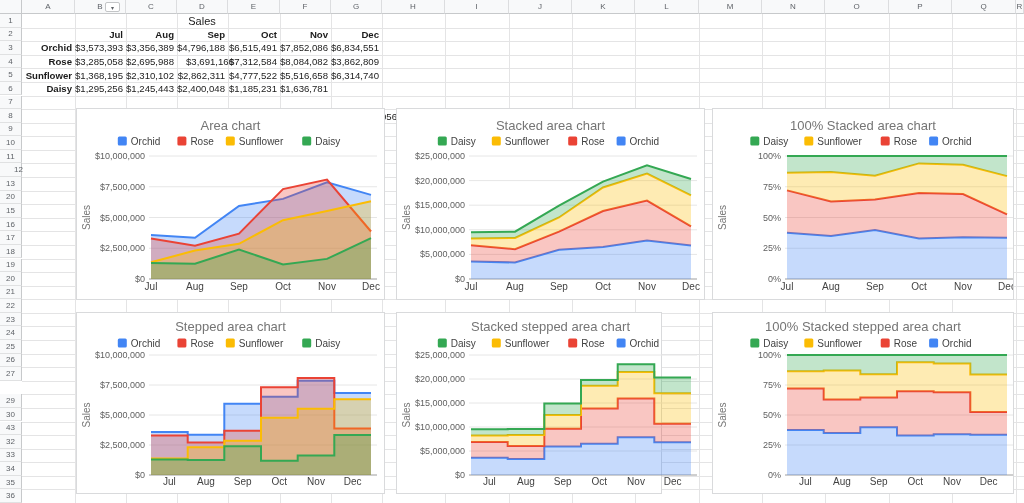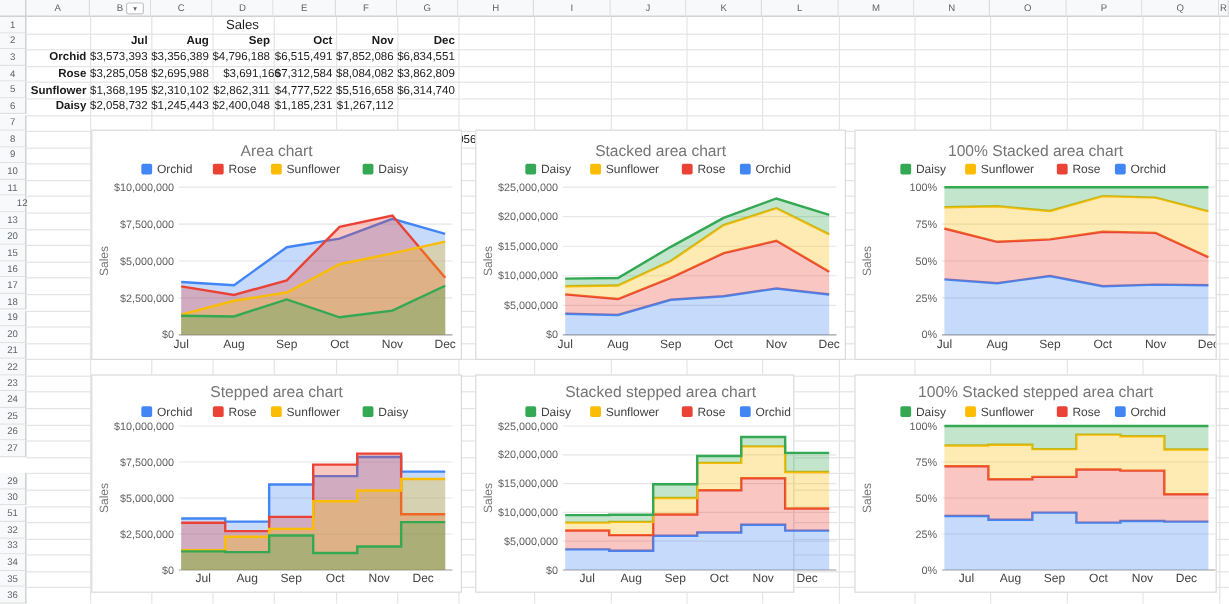--- a/index.html
+++ b/index.html
@@ -79,21 +79,21 @@
       <div class="rowhead" style="top: 285.667px; height: 13.5833px;">21</div>
       <div class="rowhead" style="top: 299.25px; height: 13.5833px;">22</div>
       <div class="rowhead" style="top: 312.833px; height: 13.5833px;">23</div>
       <div class="rowhead" style="top: 326.417px; height: 13.5833px;">24</div>
       <div class="rowhead" style="top: 340px; height: 13.5833px;">25</div>
       <div class="rowhead" style="top: 353.583px; height: 13.5833px;">26</div>
       <div class="rowhead" style="top: 367.167px; height: 13.5833px;">27</div>
       <div class="rowhead" style="top: 395px; height: 13.5833px; text-align: right;">28</div>
       <div class="rowhead" style="top: 394.333px; height: 13.5833px;">29</div>
       <div class="rowhead" style="top: 407.917px; height: 13.5833px;">30</div>
-      <div class="rowhead" style="top: 421.5px; height: 13.5833px;">51</div>
+      <div class="rowhead" style="top: 421.5px; height: 13.5833px;">43</div>
       <div class="rowhead" style="top: 435.083px; height: 13.5833px;">32</div>
       <div class="rowhead" style="top: 448.667px; height: 13.5833px;">33</div>
       <div class="rowhead" style="top: 462.25px; height: 13.5833px;">34</div>
       <div class="rowhead" style="top: 475.833px; height: 13.5833px;">35</div>
       <div class="rowhead" style="top: 489.417px; height: 13.5833px;">36</div>
     </div>
   <div id="gridLines">
       <div class="vline" style="left: 75px;"></div>
       <div class="vline" style="left: 126px;"></div>
       <div class="vline" style="left: 177px;"></div>
@@ -170,25 +170,25 @@
       <div class="cell right" style="left: 280px; width: 51px; top: 54.75px; height: 13.5833px;">$8,084,082</div>
       <div class="cell right" style="left: 331px; width: 51px; top: 54.75px; height: 13.5833px;">$3,862,809</div>
       <div class="cell right bold" style="left: 22px; width: 53px; top: 68.3333px; height: 13.5833px;">Sunflower</div>
       <div class="cell right" style="left: 75px; width: 51px; top: 68.3333px; height: 13.5833px;">$1,368,195</div>
       <div class="cell right" style="left: 126px; width: 51px; top: 68.3333px; height: 13.5833px;">$2,310,102</div>
       <div class="cell right" style="left: 177px; width: 51px; top: 68.3333px; height: 13.5833px;">$2,862,311</div>
       <div class="cell right" style="left: 228px; width: 52px; top: 68.3333px; height: 13.5833px;">$4,777,522</div>
       <div class="cell right" style="left: 280px; width: 51px; top: 68.3333px; height: 13.5833px;">$5,516,658</div>
       <div class="cell right" style="left: 331px; width: 51px; top: 68.3333px; height: 13.5833px;">$6,314,740</div>
       <div class="cell right bold" style="left: 22px; width: 53px; top: 81.9167px; height: 13.5833px;">Daisy</div>
-      <div class="cell right" style="left: 75px; width: 51px; top: 81.9167px; height: 13.5833px;">$2,058,732</div>
+      <div class="cell right" style="left: 75px; width: 51px; top: 81.9167px; height: 13.5833px;">$1,295,256</div>
       <div class="cell right" style="left: 126px; width: 51px; top: 81.9167px; height: 13.5833px;">$1,245,443</div>
       <div class="cell right" style="left: 177px; width: 51px; top: 81.9167px; height: 13.5833px;">$2,400,048</div>
       <div class="cell right" style="left: 228px; width: 52px; top: 81.9167px; height: 13.5833px;">$1,185,231</div>
-      <div class="cell right" style="left: 280px; width: 51px; top: 81.9167px; height: 13.5833px;">$1,267,112</div>
+      <div class="cell right" style="left: 280px; width: 51px; top: 81.9167px; height: 13.5833px;">$1,636,781</div>
       <div class="cell right" style="left: 349px; width: 51px; top: 81.9167px; height: 13.5833px; margin-top: 28px;">$3,322,056</div>
     </div>
   <div id="charts">
       <div class="chart" style="left: 76px; top: 108px; width: 309px; height: 192px;">
         <svg width="307" height="190" viewBox="0 0 307 190">
           <text x="153.5" y="21" text-anchor="middle" font-size="13" fill="#757575">Area chart</text>
           <rect x="40.8" y="27.5" width="9" height="9" rx="1.5" fill="#4285f4"></rect>
           <text x="53.8" y="35.5" font-size="10" fill="#424242">Orchid</text>
           <rect x="100.39999999999999" y="27.5" width="9" height="9" rx="1.5" fill="#ea4335"></rect>
           <text x="113.39999999999999" y="35.5" font-size="10" fill="#424242">Rose</text>

